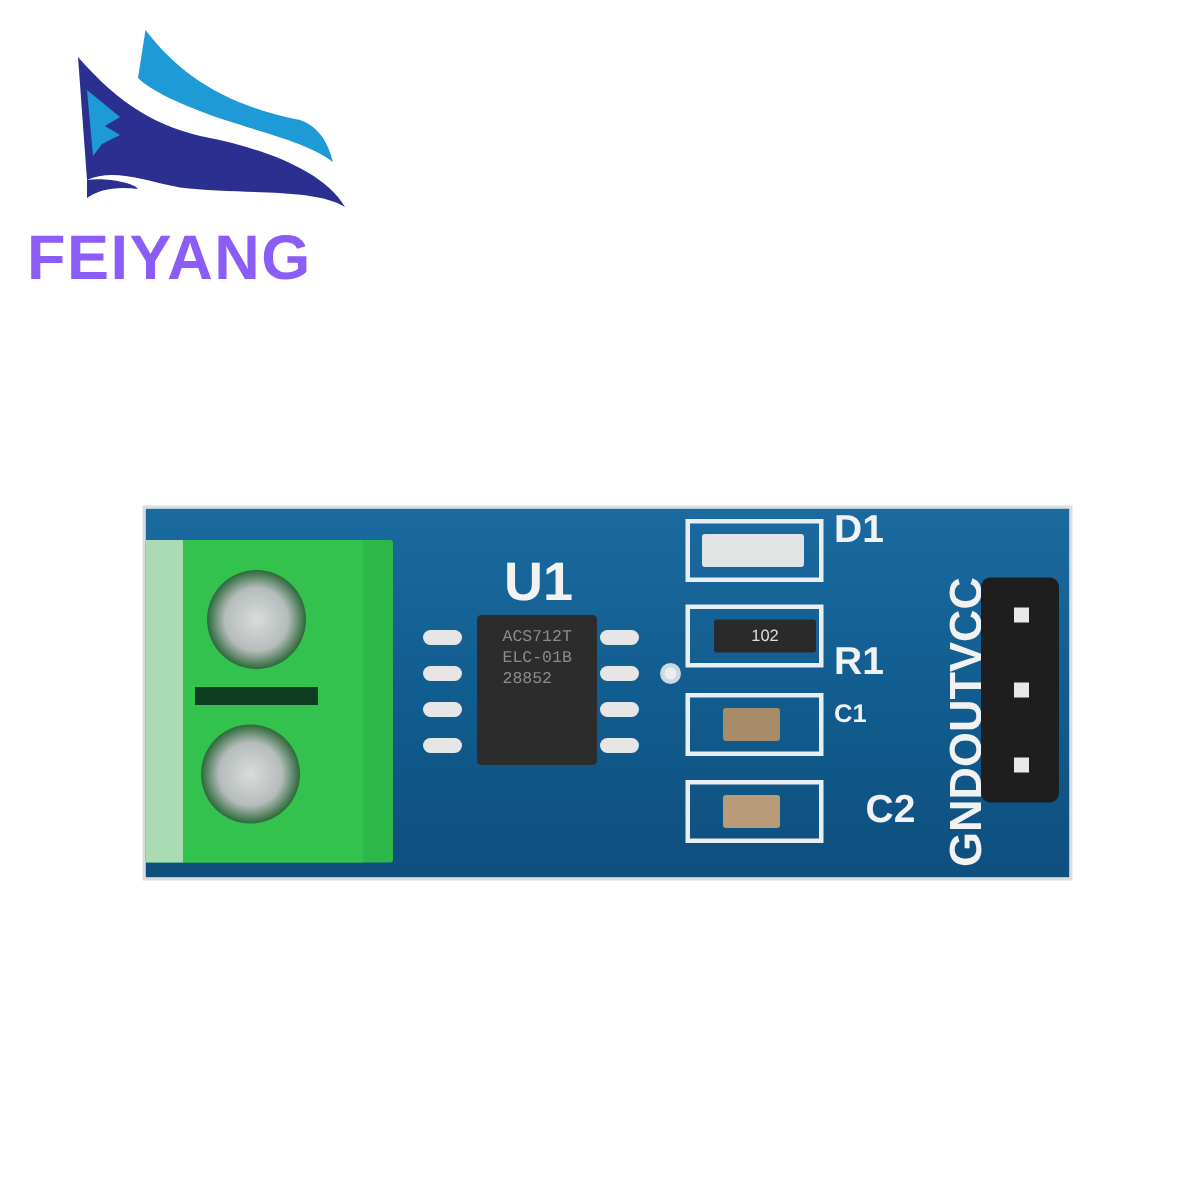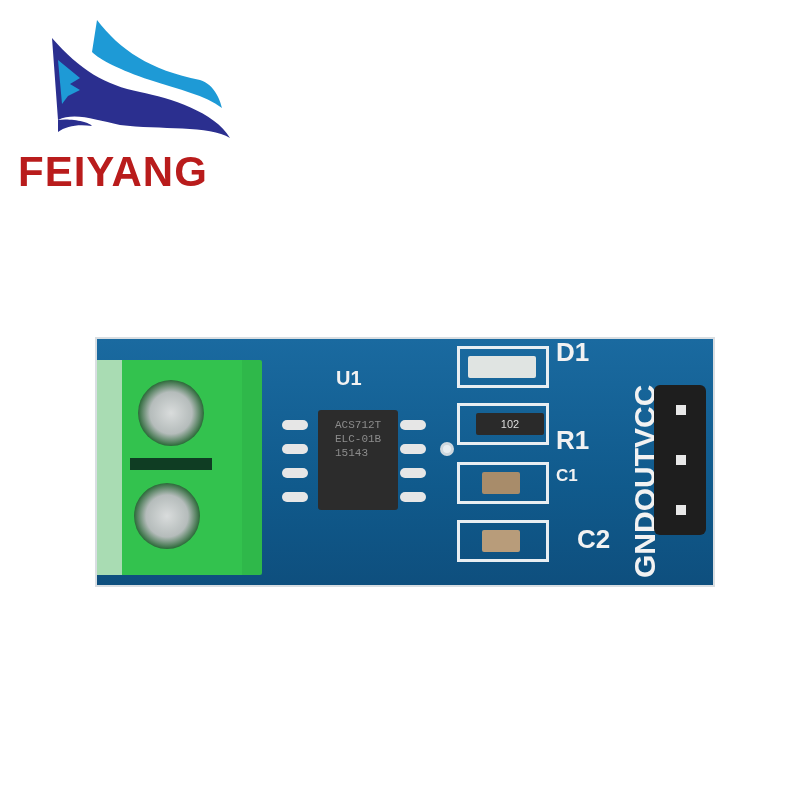--- a/index.html
+++ b/index.html
@@ -1,18 +1,18 @@
 <!DOCTYPE html>
 <html><head>
 <meta charset="utf-8">
 <style>
   html,body{margin:0;padding:0;background:#fff;}
   body{width:800px;height:800px;position:relative;overflow:hidden;font-family:"Liberation Sans",sans-serif;}
   .logo{position:absolute;left:0;top:0;width:260px;height:210px;}
-  .brand{position:absolute;left:18px;top:148px;font-family:"Liberation Sans",sans-serif;font-weight:bold;font-size:42px;color:#b91c1c;letter-spacing:1px;}
+  .brand{position:absolute;left:18px;top:148px;font-family:"Liberation Sans",sans-serif;font-weight:bold;font-size:42px;color:#8b5cf6;letter-spacing:1px;}
   .pcb{position:absolute;left:95px;top:337px;width:620px;height:250px;background:linear-gradient(180deg,#1a6aa0 0%,#105a8c 60%,#0e4f7e 100%);border:2px solid #d9dee2;box-sizing:border-box;}
   .terminal{position:absolute;left:97px;top:360px;width:165px;height:215px;background:#2fb84a;border-radius:2px;}
   .terminal .side{position:absolute;left:0;top:0;width:25px;height:100%;background:#a9dcb3;}
   .terminal .front{position:absolute;left:25px;top:0;width:120px;height:100%;background:#33c24e;}
   .screw{position:absolute;width:66px;height:66px;border-radius:50%;background:radial-gradient(circle,#d9dcdc 0%,#b5bcbb 45%,#2f6b3c 70%,#21502c 100%);}
   .divider{position:absolute;left:130px;top:458px;width:82px;height:12px;background:#0f3d23;}
   .chip{position:absolute;left:318px;top:410px;width:80px;height:100px;background:#2c2c2c;border-radius:3px;}
   .chip-text{position:absolute;left:335px;top:418px;width:55px;font-size:11px;color:#8c8c8c;font-family:Liberation Mono, monospace;line-height:14px;}
   .pin{position:absolute;width:26px;height:10px;background:#e6e6e6;border-radius:5px;}
   .silk{position:absolute;color:#f2f2f2;font-weight:bold;font-family:"Liberation Sans",sans-serif;}
@@ -36,34 +36,34 @@
 <div class="pcb"></div>
 
 <div class="terminal">
   <div class="side"></div>
     <div class="front"></div>
 </div>
 <div class="screw" style="left:138px;top:380px;"></div>
 <div class="screw" style="left:134px;top:483px;"></div>
 <div class="divider"></div>
 
-<div class="silk" style="left:336px;top:367px;font-size:20px;">U1</div>
+<div class="silk" style="left:336px;top:367px;font-size:36px;">U1</div>
 <div class="pin" style="left:282px;top:420px;"></div>
 <div class="pin" style="left:282px;top:444px;"></div>
 <div class="pin" style="left:282px;top:468px;"></div>
 <div class="pin" style="left:282px;top:492px;"></div>
 <div class="pin" style="left:400px;top:420px;"></div>
 <div class="pin" style="left:400px;top:444px;"></div>
 <div class="pin" style="left:400px;top:468px;"></div>
 <div class="pin" style="left:400px;top:492px;"></div>
 <div class="chip"></div>
 <div class="chip-text">
   <div>ACS712T</div>
   <div>ELC-01B</div>
-  <div>15143</div>
+  <div>28852</div>
 </div>
 <div style="position:absolute;left:440px;top:442px;width:14px;height:14px;border-radius:50%;background:#e8eef2;border:3px solid #cfd8de;box-sizing:border-box;"></div>
 
 <div class="pad-box" style="left:457px;top:346px;width:92px;height:42px;"></div>
 <div class="comp" style="left:468px;top:356px;width:68px;background:#e0e4e2;"></div>
 <div class="silk" style="left:556px;top:337px;font-size:26px;">D1</div>
 
 <div class="pad-box" style="left:457px;top:403px;width:92px;height:42px;"></div>
 <div class="comp" style="left:476px;top:413px;width:68px;background:#2a2a2a;color:#ddd;font-size:11px;text-align:center;line-height:22px;">102</div>
 <div class="silk" style="left:556px;top:408px;font-size:26px;margin-top:17px;">R1</div>

